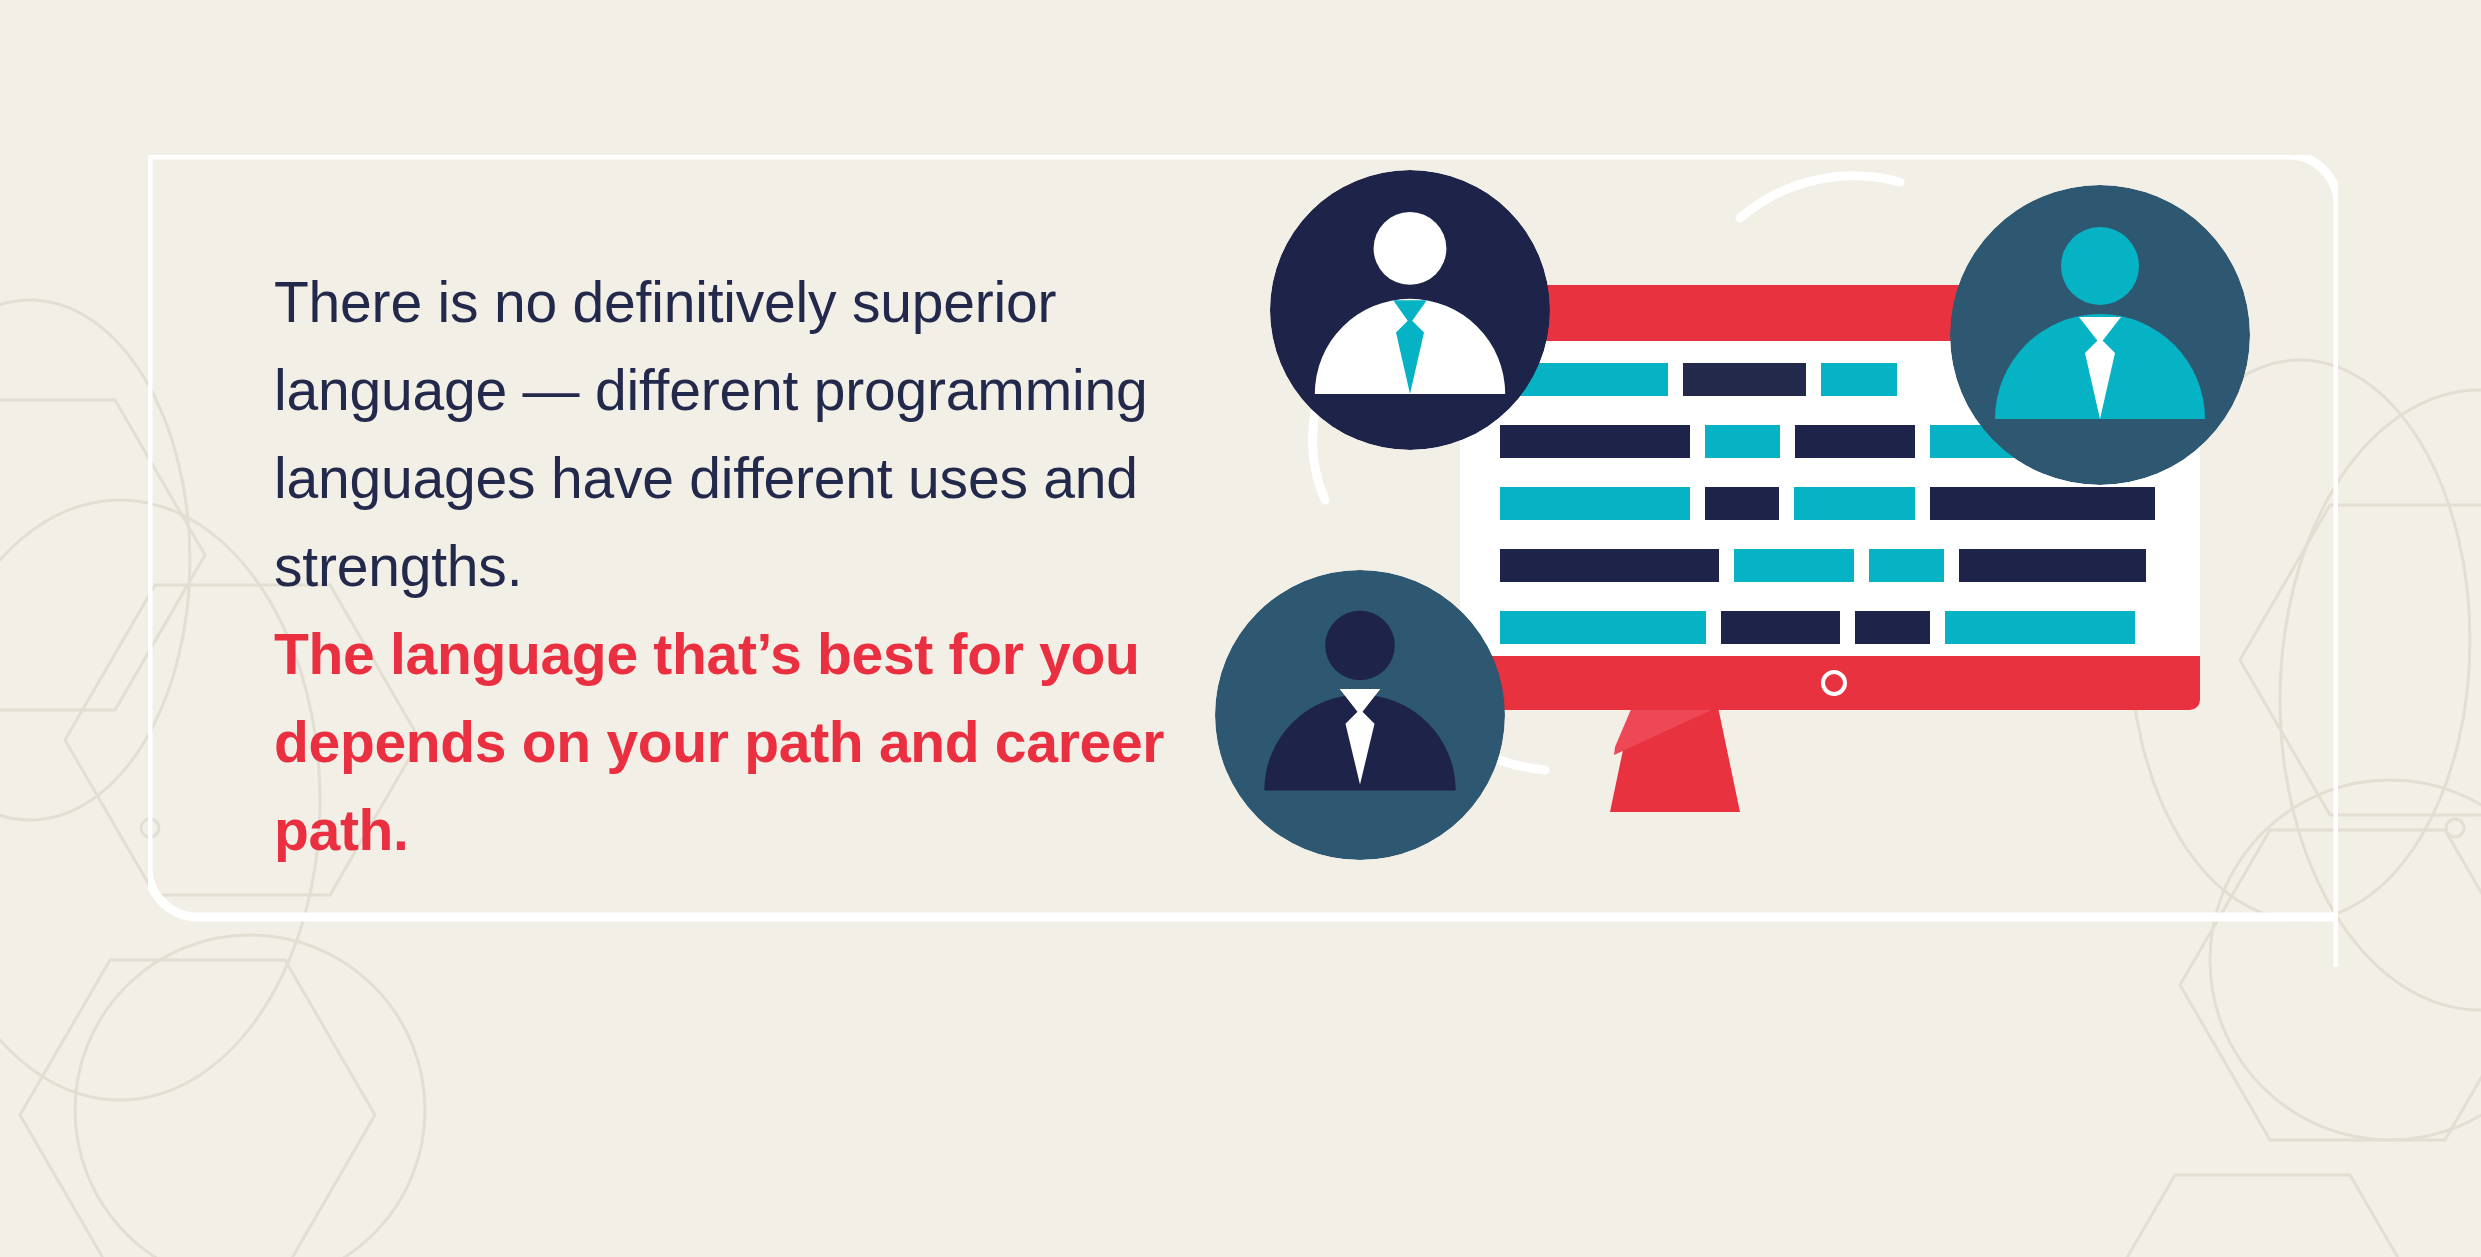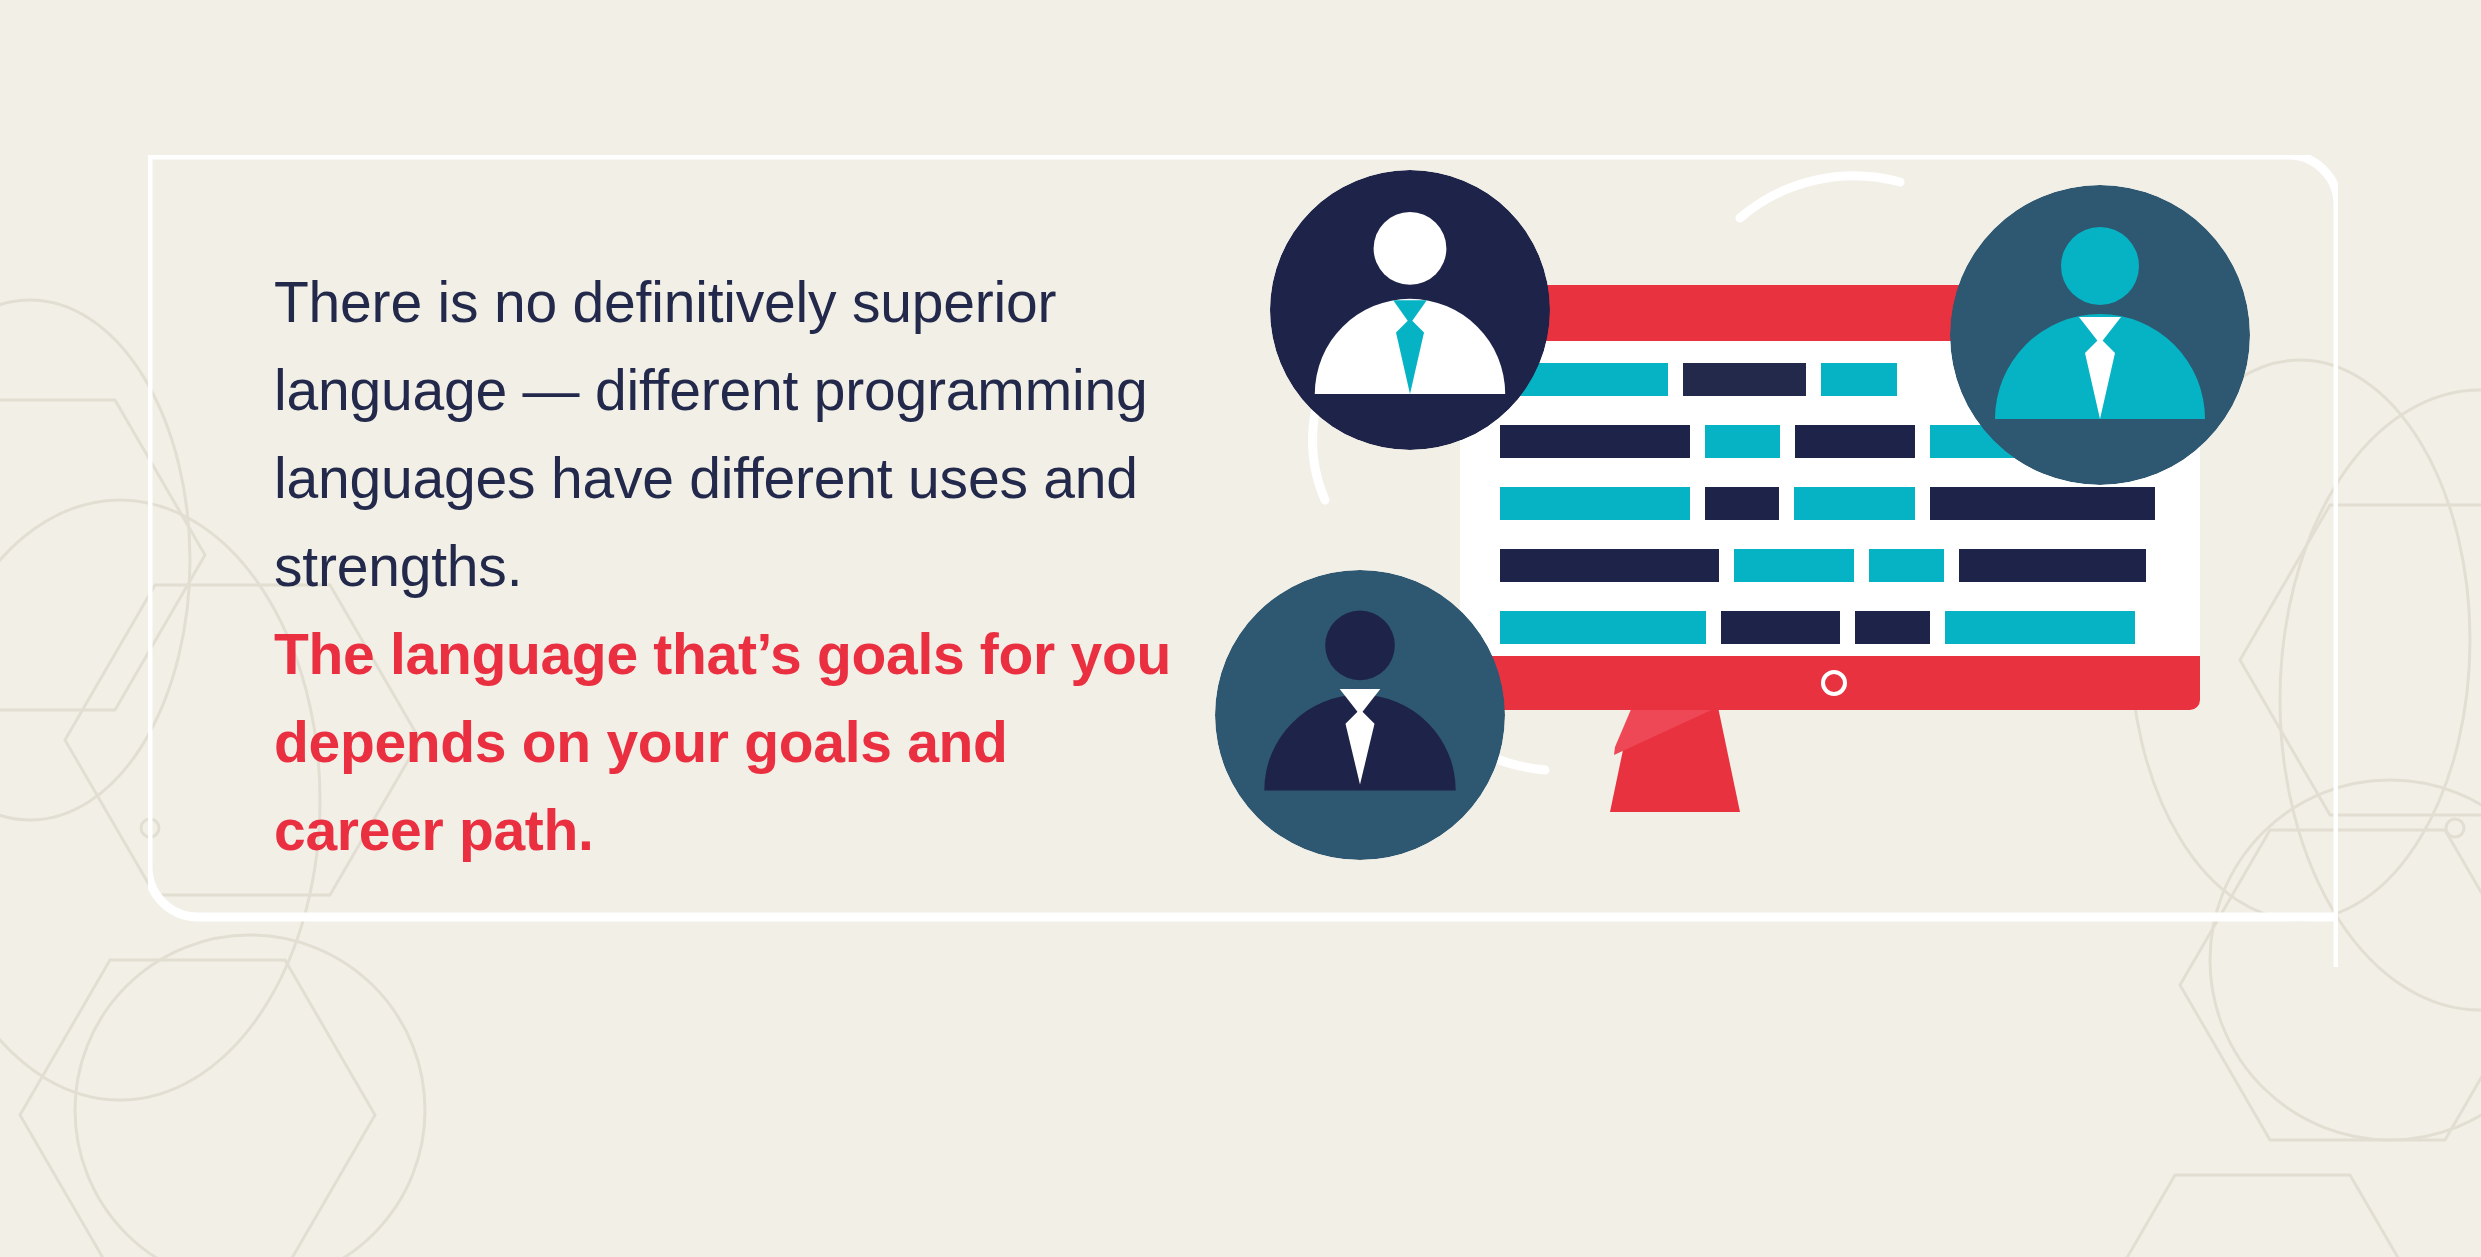--- a/index.html
+++ b/index.html
@@ -180,21 +180,21 @@
   </svg>
 
   <svg class="frame" viewBox="0 0 2190 812">
     <path d="M 0 0 L 2140 0 A 50 50 0 0 1 2190 50 L 2190 812" fill="none" stroke="#FFFFFF" stroke-width="9"></path>
     <path d="M 0 0 L 0 712 A 50 50 0 0 0 50 762 L 2190 762" fill="none" stroke="#FFFFFF" stroke-width="9"></path>
   </svg>
 
   <div class="text-block">
     <p class="para">
       <span>There is no definitively superior language — different programming languages have different uses and strengths.</span>
-      <span class="para-emph">The language that’s goals for you depends on your goals and career path.</span>
+      <span class="para-emph">The language that’s best for you depends on your path and career path.</span>
     </p>
   </div>
 
   <div class="illustration">
 
     <svg class="arcs" viewBox="0 0 960 720">
       <path d="M 150 110 A 140 140 0 0 1 215 35" fill="none" stroke="#FFFFFF" stroke-width="9" stroke-linecap="round"></path>
       <path d="M 60 200 A 150 150 0 0 0 55 330" fill="none" stroke="#FFFFFF" stroke-width="9" stroke-linecap="round"></path>
       <path d="M 470 48 A 175 175 0 0 1 630 12" fill="none" stroke="#FFFFFF" stroke-width="9" stroke-linecap="round"></path>
       <path d="M 120 490 A 190 190 0 0 0 275 600" fill="none" stroke="#FFFFFF" stroke-width="9" stroke-linecap="round"></path>

